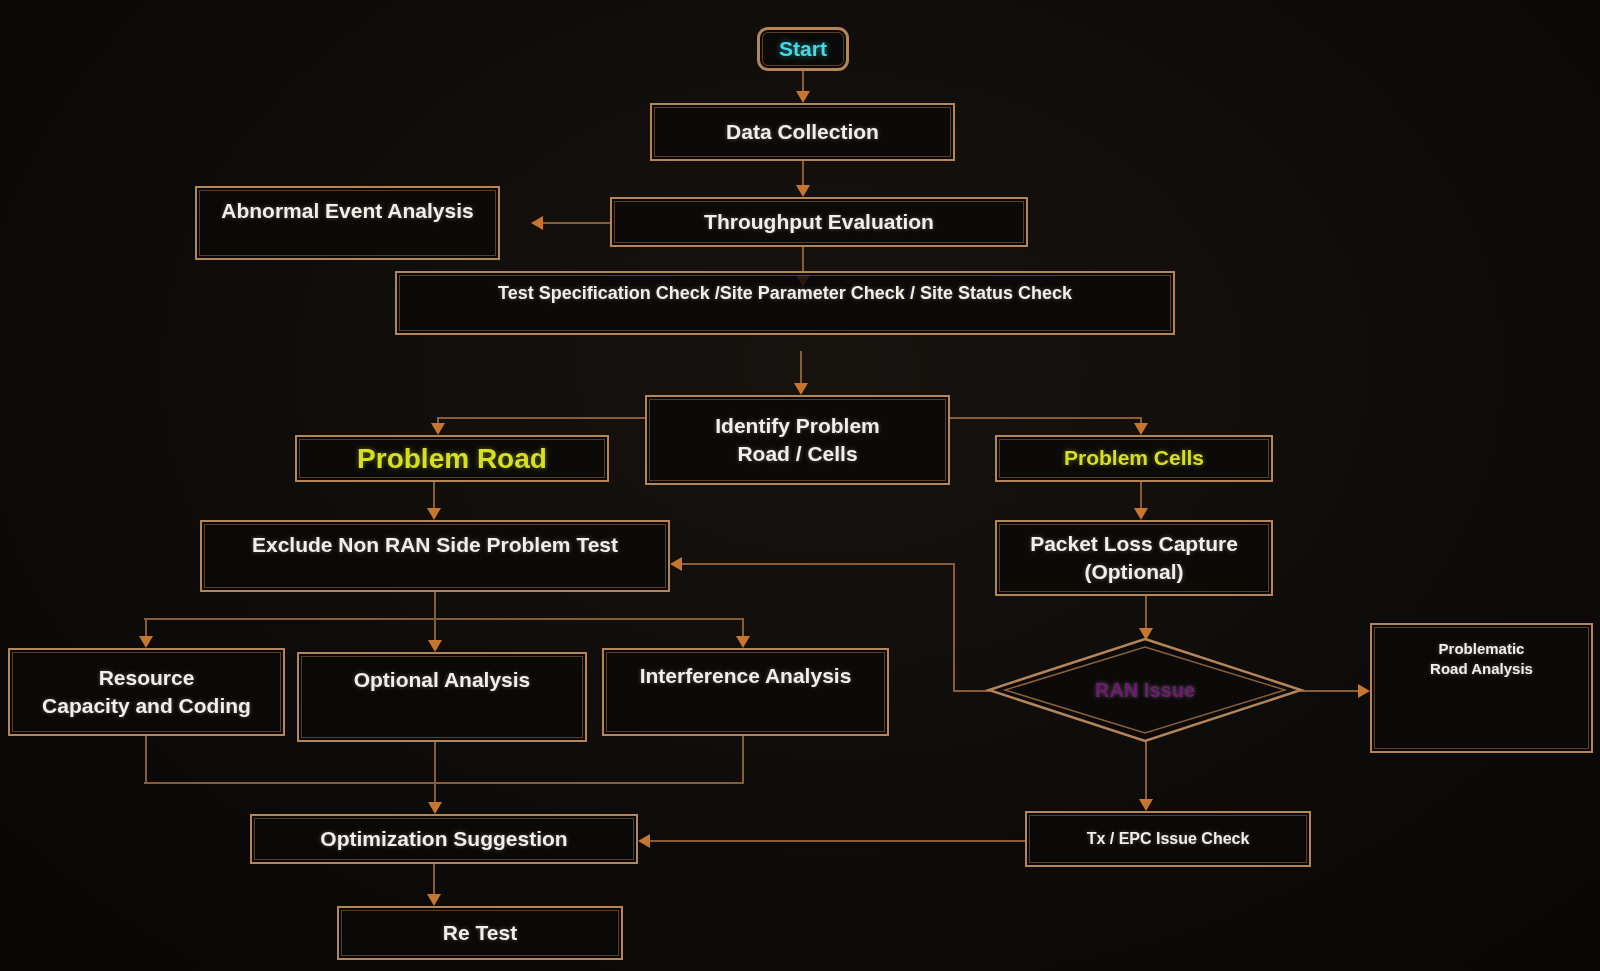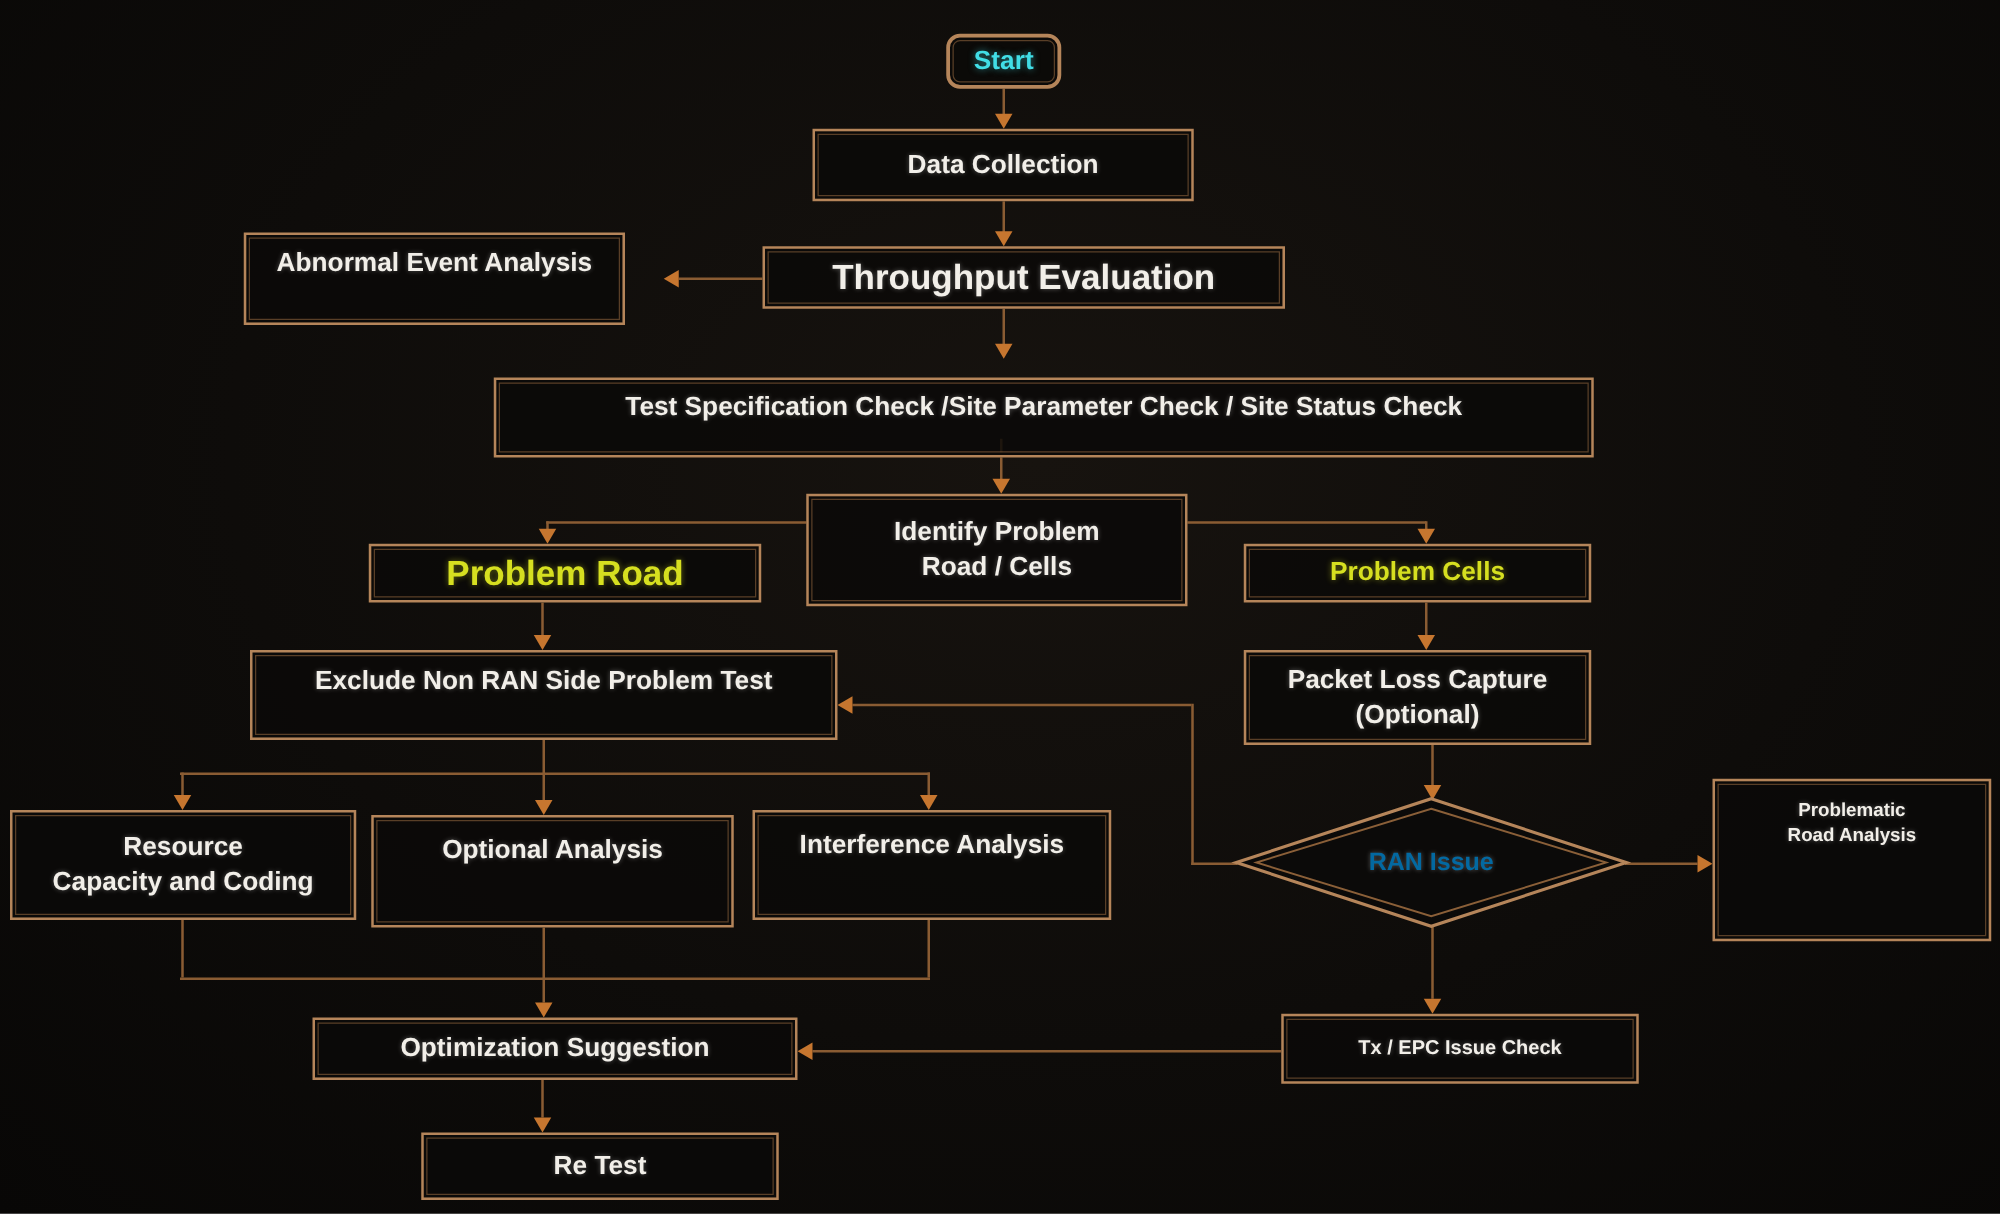--- a/index.html
+++ b/index.html
@@ -29,21 +29,21 @@
   .vl{position:absolute;width:2px;background:#8a5c33;}
   .ah{position:absolute;width:0;height:0;}
   .ah.d{border-left:7px solid transparent;border-right:7px solid transparent;border-top:12px solid #c6762f;}
   .ah.l{border-top:7px solid transparent;border-bottom:7px solid transparent;border-right:12px solid #c6762f;}
   .ah.r{border-top:7px solid transparent;border-bottom:7px solid transparent;border-left:12px solid #c6762f;}
   
   .diamond-wrap{position:absolute;left:983px;top:634px;width:324px;height:112px;}
   .diamond-label{
     position:absolute;left:983px;top:634px;width:324px;height:112px;
     display:flex;align-items:center;justify-content:center;
-    color:#0369a1;font-weight:700;font-size:20px;
+    color:#701a75;font-weight:700;font-size:20px;
     text-shadow:0 0 4px rgba(255,255,255,.30);
   }
 </style>
 </head>
 <body>
 
 <div class="stage">
 
   <div class="vl" style="left:802px;top:71px;height:21px;"></div>
   <div class="ah d" style="left:796px;top:91px;"></div>
@@ -113,25 +113,25 @@
   </div>
 
   <div class="node" style="left:650px;top:103px;width:305px;height:58px;font-size:21px;">
     <span class="lbl">Data Collection</span>
   </div>
 
   <div class="node top" style="left:195px;top:186px;width:305px;height:74px;font-size:21px;">
     <span class="lbl">Abnormal Event Analysis</span>
   </div>
 
-  <div class="node" style="left:610px;top:197px;width:418px;height:50px;font-size:28px;">
+  <div class="node" style="left:610px;top:197px;width:418px;height:50px;font-size:21px;">
     <span class="lbl">Throughput Evaluation</span>
   </div>
 
-  <div class="node top" style="left:395px;top:302px;width:880px;height:64px;font-size:21px;padding-top:8px;">
+  <div class="node top" style="left:395px;top:271px;width:780px;height:64px;font-size:18px;padding-top:8px;">
     <span class="lbl">Test Specification Check /Site Parameter Check / Site Status Check</span>
   </div>
 
   <div class="node" style="left:645px;top:395px;width:305px;height:90px;font-size:21px;">
     <span class="lbl">Identify Problem
 Road / Cells</span>
   </div>
 
   <div class="node yellow" style="left:295px;top:435px;width:314px;height:47px;font-size:28px;">
     <span class="lbl">Problem Road</span>

